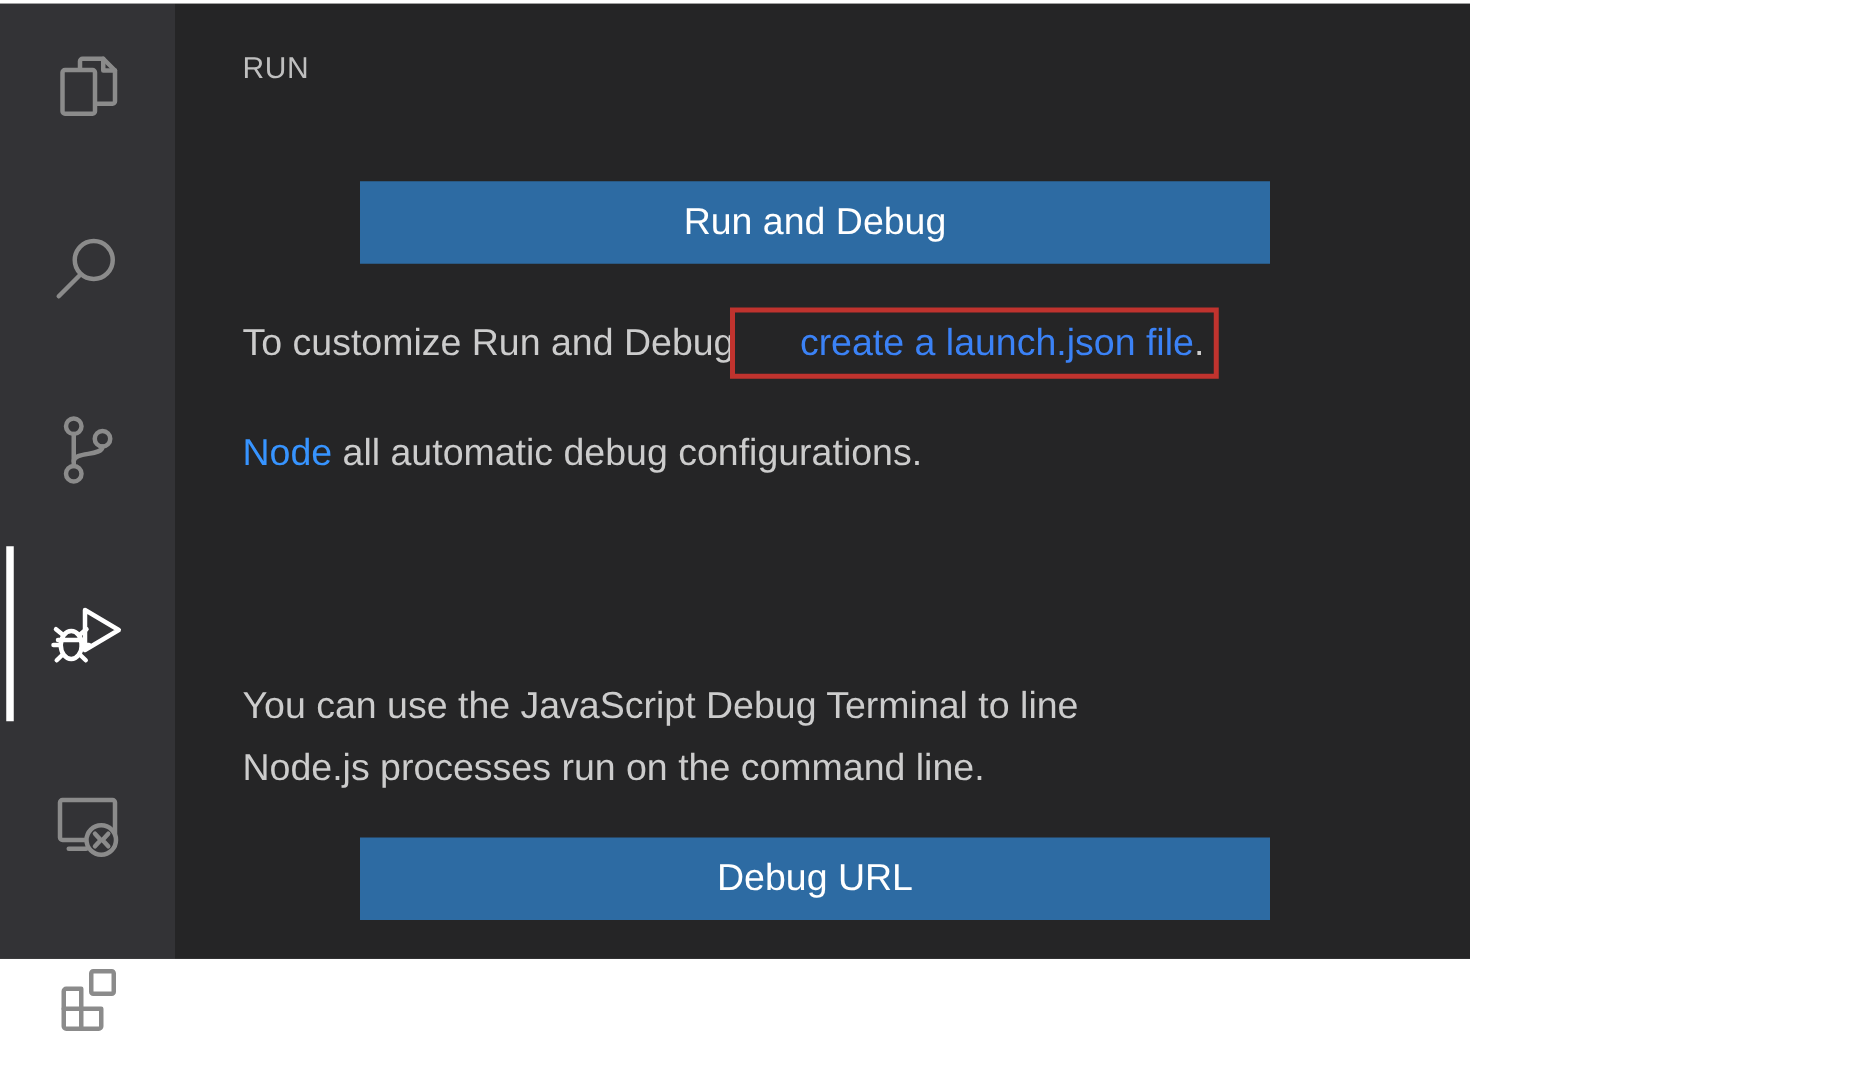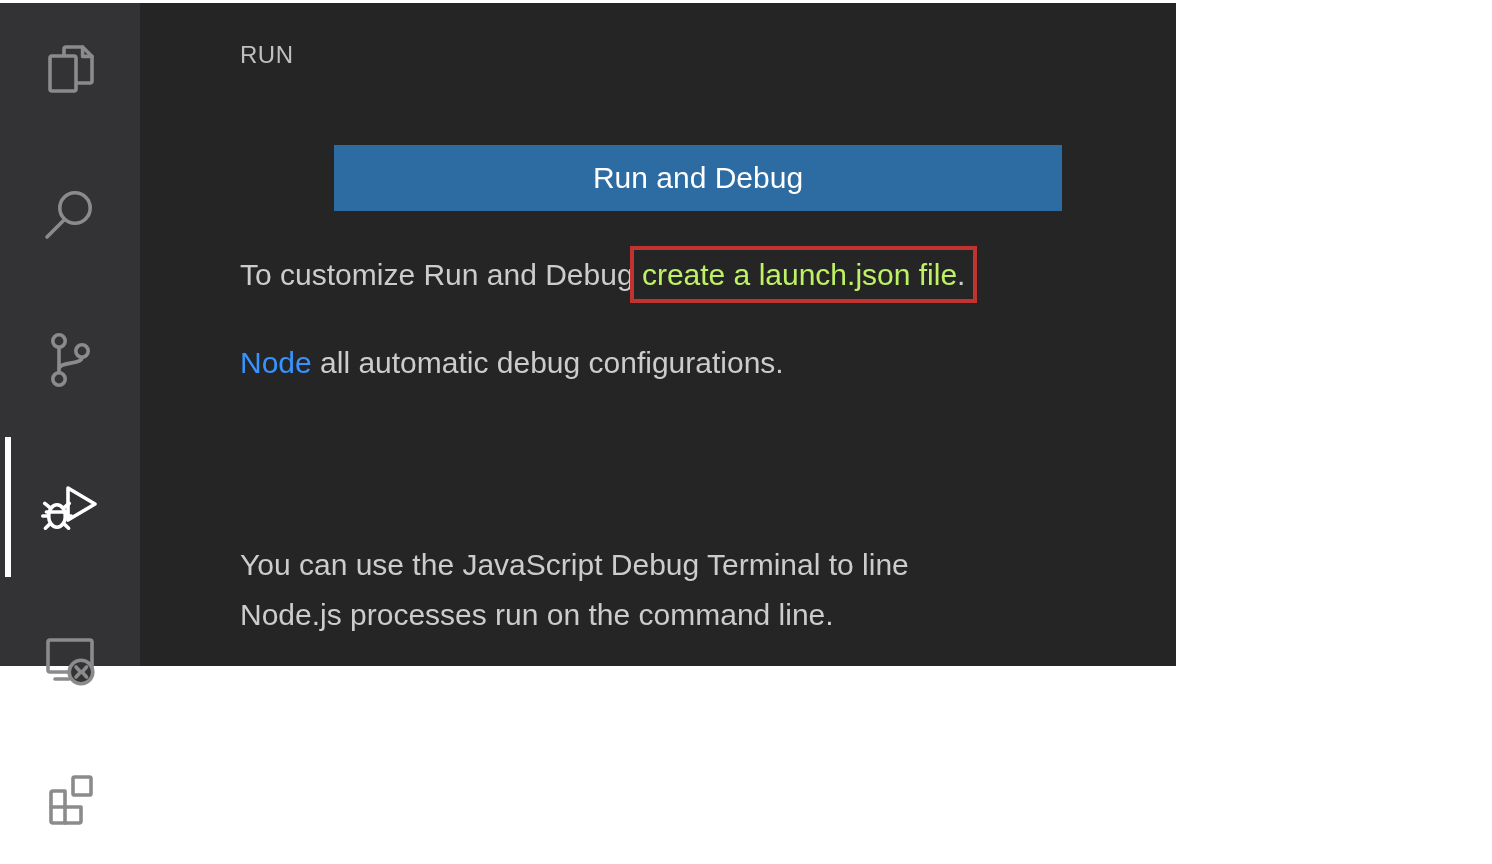--- a/index.html
+++ b/index.html
@@ -1,21 +1,21 @@
 <!DOCTYPE html>
 <html><head>
 <meta charset="utf-8">
 <style>
   * { margin: 0; padding: 0; box-sizing: border-box; }
   html, body { width: 1492px; height: 864px; background: #ffffff; overflow: hidden; }
   body { position: relative; font-family: "Liberation Sans", sans-serif; }
 
   .screenshot {
-    position: absolute; left: 0; top: 3px; width: 1176px; height: 663px;
-    display: flex; background: #252526; gap: 46px;
+    position: absolute; left: 0; top: 3px; width: 1176px; height: 764px;
+    display: flex; background: #252526;
   }
 
   
   .activitybar {
     position: relative; width: 140px; height: 100%;
     background: #333336; flex: 0 0 140px;
   }
   .active-indicator {
     position: absolute; left: 5px; top: 434px; width: 6px; height: 140px;
     background: #ffffff;
@@ -118,25 +118,26 @@
       </svg>
     </button>
   </div>
 
   <div class="sidebar">
 
     <div class="panel-title">RUN</div>
 
     <button class="vsbtn" style="top: 142px; background: rgb(45, 107, 163);">Run and Debug</button>
 
-    <div class="para" style="top:252px"><span>To customize Run and Debug </span><span class="annotated" style="outline-color: rgb(192, 51, 46);"><a class="link" href="#" style="color: #bef264;">create a launch.json file</a><span>.</span></span></div>
+    <div class="para" style="top:252px"><span>To customize Run and Debug </span><span class="annotated" style="outline-color: rgb(192, 51, 46);"><a class="link" href="#" style="color: #3b82f6; margin-left: 44px;">create a launch.json file</a><span>.</span></span></div>
 
     <div class="para" style="top:340px"><a class="link" href="#" style="color: rgb(55, 148, 255);">Node</a><span> all automatic debug configurations.</span></div>
 
 
     <div class="para para2" style="top:537px">
       <div>You can use the JavaScript Debug Terminal to line</div>
       <div>Node.js processes run on the command line.</div>
     </div>
 
+    <button class="vsbtn" style="top: 667px; background: rgb(45, 107, 163);">Debug URL</button>
 
   </div>
 </div>
 
 </body></html>

